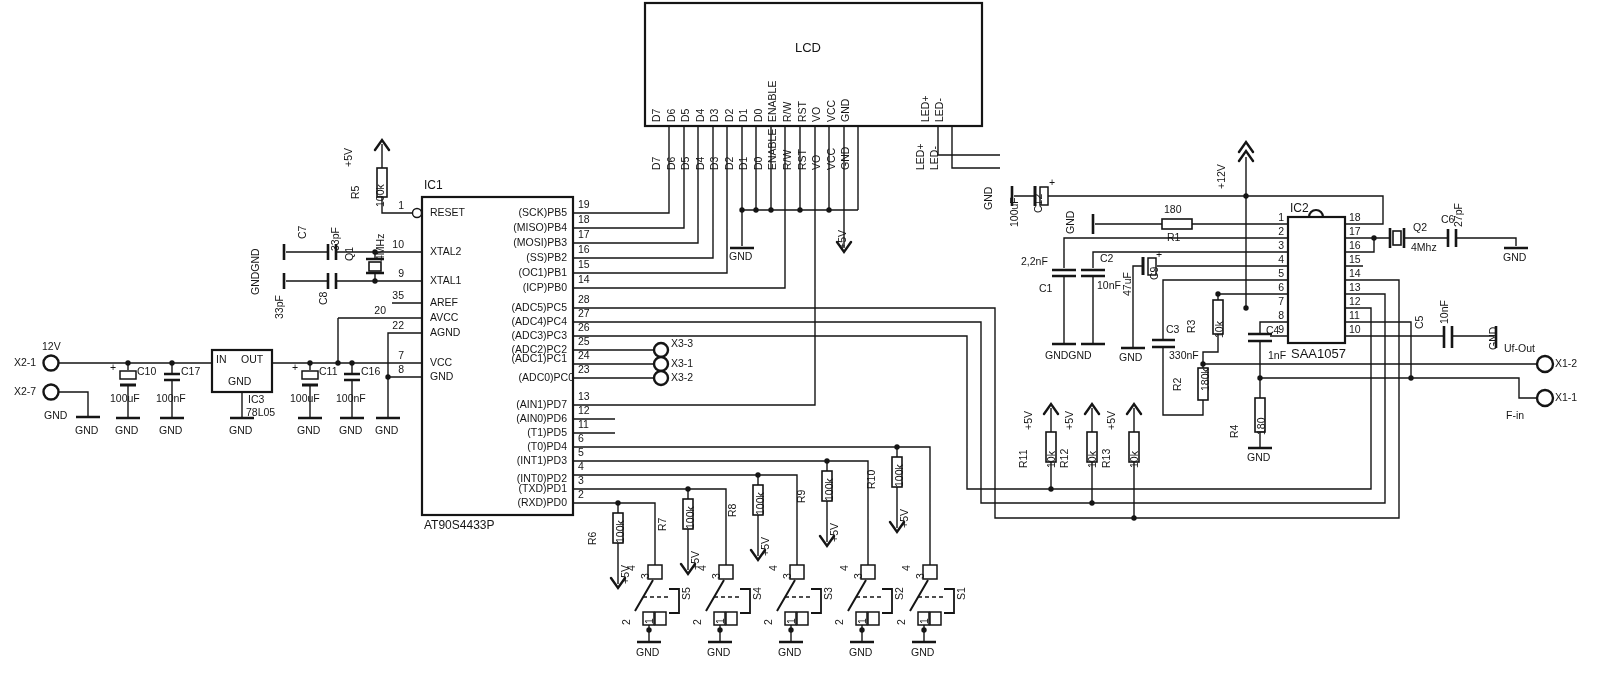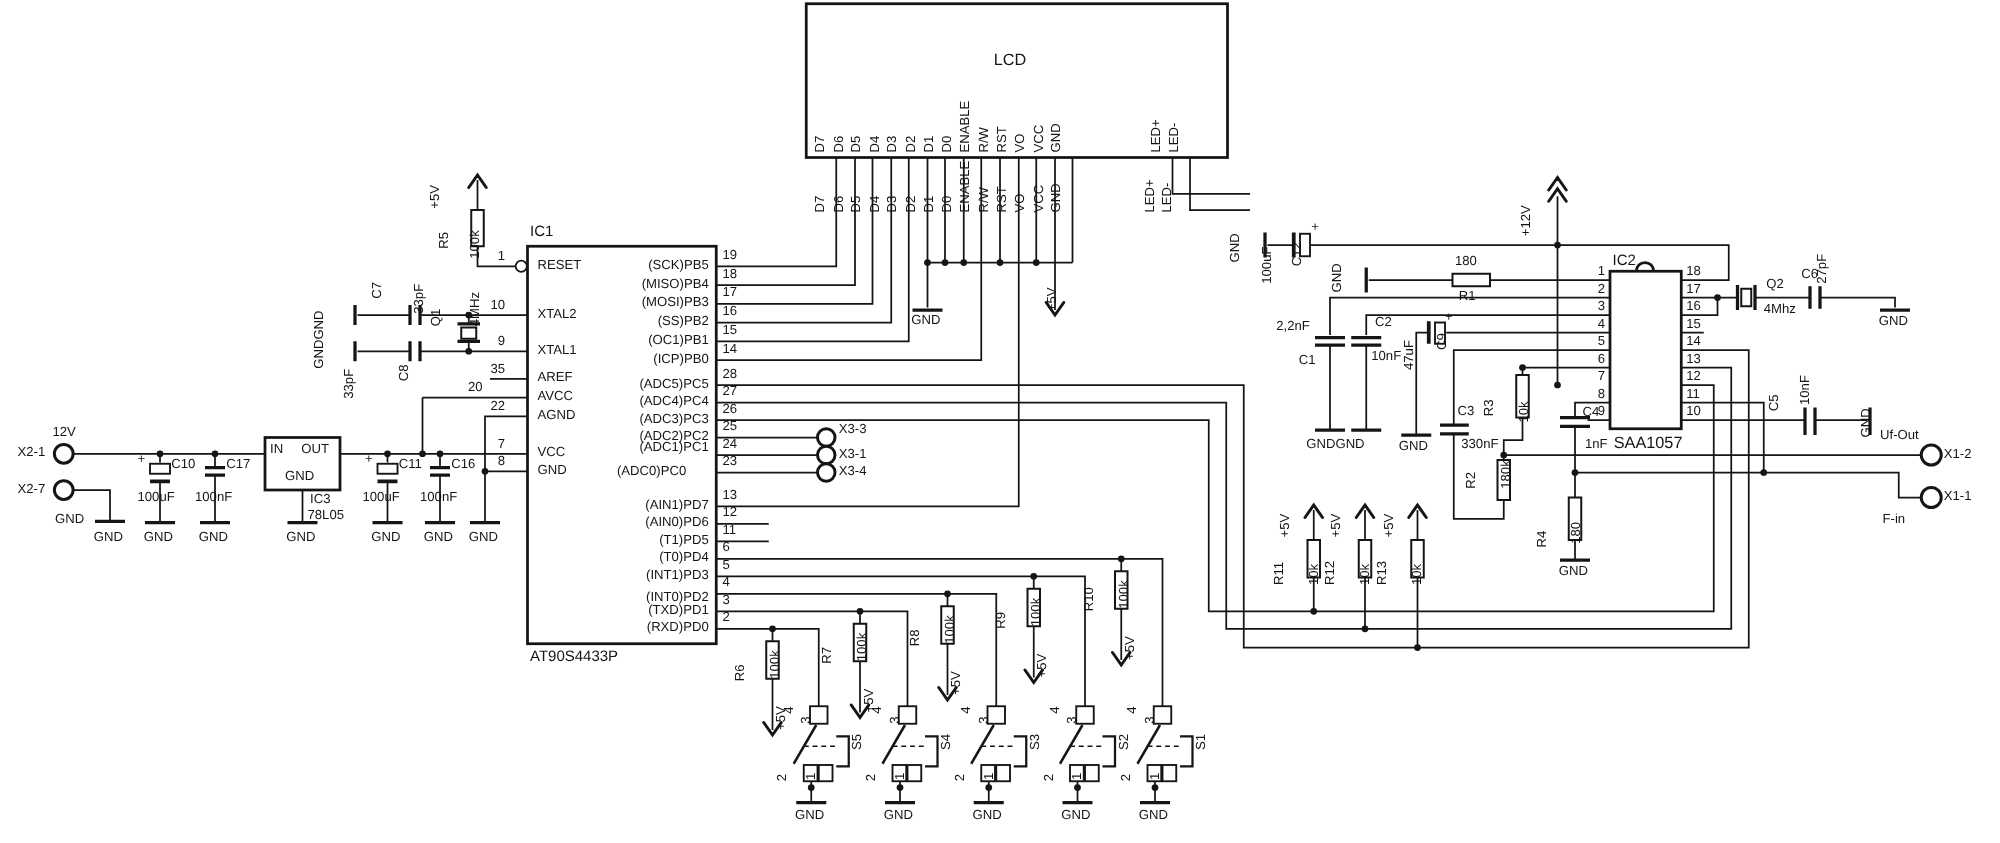--- a/index.html
+++ b/index.html
@@ -264,21 +264,21 @@
 <span class="lbl ra" style="left:455px;top:221px;width:112px">(MISO)PB4</span>
 <span class="lbl ra" style="left:455px;top:236px;width:112px">(MOSI)PB3</span>
 <span class="lbl ra" style="left:455px;top:251px;width:112px">(SS)PB2</span>
 <span class="lbl ra" style="left:455px;top:266px;width:112px">(OC1)PB1</span>
 <span class="lbl ra" style="left:455px;top:281px;width:112px">(ICP)PB0</span>
 <span class="lbl ra" style="left:455px;top:301px;width:112px">(ADC5)PC5</span>
 <span class="lbl ra" style="left:455px;top:315px;width:112px">(ADC4)PC4</span>
 <span class="lbl ra" style="left:455px;top:329px;width:112px">(ADC3)PC3</span>
 <span class="lbl ra" style="left:455px;top:343px;width:112px">(ADC2)PC2</span>
 <span class="lbl ra" style="left:455px;top:352px;width:112px">(ADC1)PC1</span>
-<span class="lbl ra" style="left:437px;top:371px;width:112px">(ADC0)PC0</span>
+<span class="lbl ra" style="left:462px;top:371px;width:112px">(ADC0)PC0</span>
 <span class="lbl ra" style="left:455px;top:398px;width:112px">(AIN1)PD7</span>
 <span class="lbl ra" style="left:455px;top:412px;width:112px">(AIN0)PD6</span>
 <span class="lbl ra" style="left:455px;top:426px;width:112px">(T1)PD5</span>
 <span class="lbl ra" style="left:455px;top:440px;width:112px">(T0)PD4</span>
 <span class="lbl ra" style="left:455px;top:454px;width:112px">(INT1)PD3</span>
 <span class="lbl ra" style="left:455px;top:472px;width:112px">(INT0)PD2</span>
 <span class="lbl ra" style="left:455px;top:482px;width:112px">(TXD)PD1</span>
 <span class="lbl ra" style="left:455px;top:496px;width:112px">(RXD)PD0</span>
 
 <span class="lbl" style="left:578px;top:198px">19</span>
@@ -333,21 +333,21 @@
 <span class="lbl v" style="left:823px;top:157px">VO</span>
 <span class="lbl v" style="left:838px;top:157px">VCC</span>
 <span class="lbl v" style="left:852px;top:157px">GND</span>
 <span class="lbl v" style="left:927px;top:157px">LED+</span>
 <span class="lbl v" style="left:941px;top:157px">LED-</span>
 <span class="lbl" style="left:729px;top:250px">GND</span>
 <span class="lbl v" style="left:849px;top:236px">+5V</span>
 
 <span class="lbl" style="left:671px;top:337px">X3-3</span>
 <span class="lbl" style="left:671px;top:357px">X3-1</span>
-<span class="lbl" style="left:671px;top:371px">X3-4</span>
+<span class="lbl" style="left:671px;top:371px">X3-2</span>
 
 <span class="lbl v" style="left:599px;top:532px">R6</span>
 <span class="lbl v" style="left:627px;top:530px">100k</span>
 <span class="lbl v" style="left:632px;top:571px">+5V</span>
 <span class="lbl v" style="left:669px;top:518px">R7</span>
 <span class="lbl v" style="left:697px;top:516px">100k</span>
 <span class="lbl v" style="left:702px;top:557px">+5V</span>
 <span class="lbl v" style="left:739px;top:504px">R8</span>
 <span class="lbl v" style="left:767px;top:502px">100k</span>
 <span class="lbl v" style="left:772px;top:543px">+5V</span>

